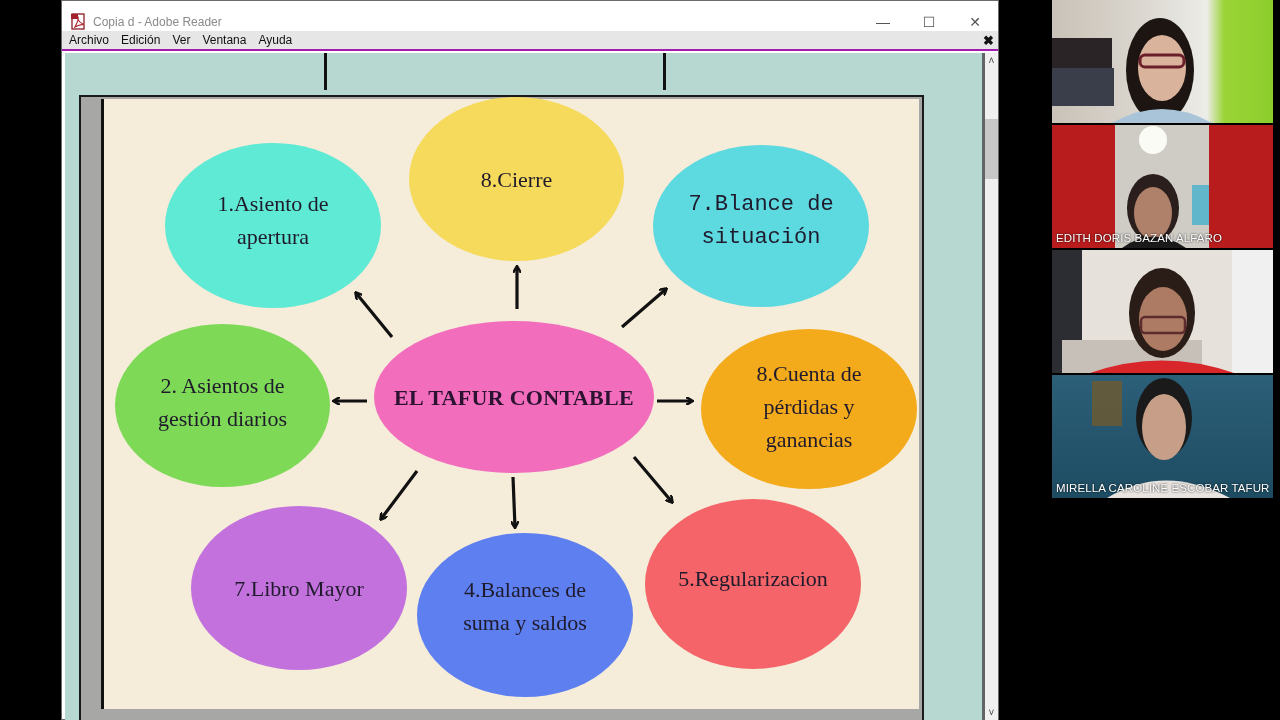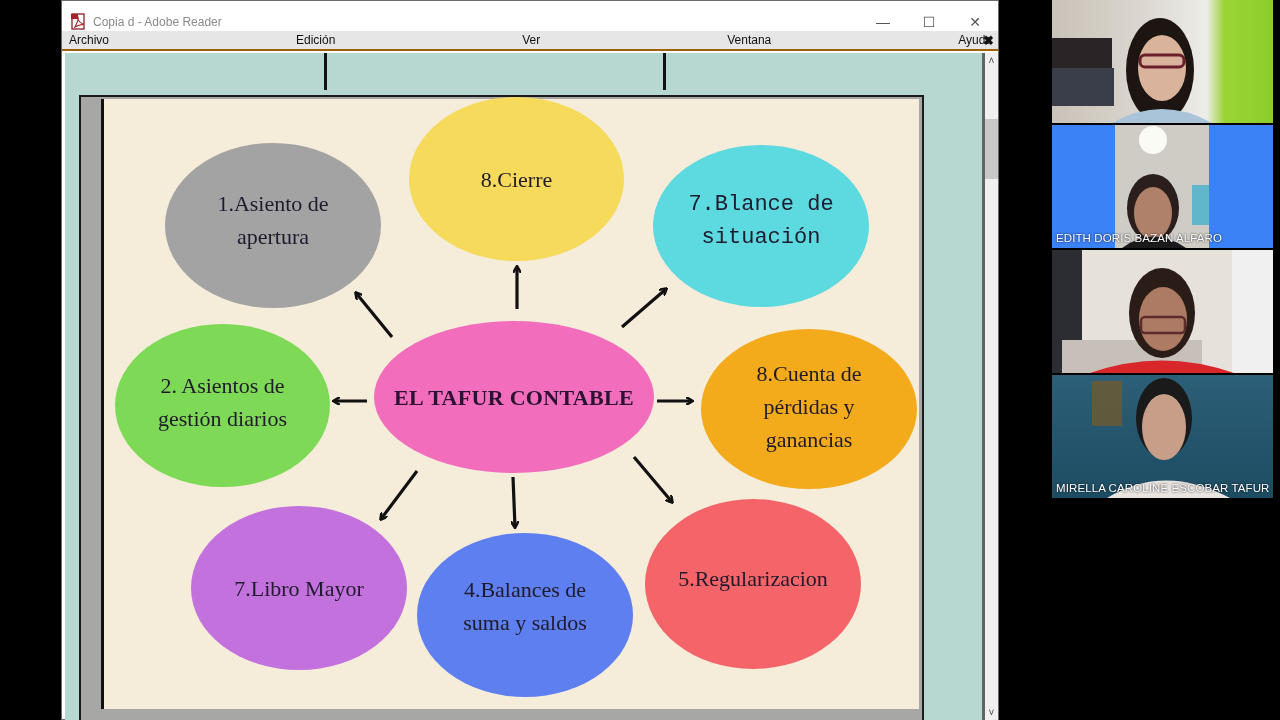--- a/index.html
+++ b/index.html
@@ -7,21 +7,21 @@
   .screen { position: relative; width: 1280px; height: 720px; background: #000; }
 
   
   .window { position: absolute; left: 61px; top: 0; width: 938px; height: 720px; background: #fff; border: 1px solid #6b6b6b; }
   .titlebar { position: absolute; left: 0; top: 0; width: 100%; height: 30px; background: #fff; display: flex; align-items: center; margin-top: 6px; }
   .app-icon { width: 18px; height: 18px; margin-left: 8px; position: relative; }
   .title-text { margin-left: 5px; font-size: 12px; color: #8a8a8a; }
   .win-controls { position: absolute; right: 0; top: 0; height: 30px; display: flex; }
   .win-btn { width: 46px; height: 30px; display: flex; align-items: center; justify-content: center; color: #555; font-size: 14px; }
 
-  .menubar { position: absolute; left: 0; top: 30px; width: 100%; height: 20px; background: #e6e6e6; display: flex; align-items: center; border-bottom: 2px solid #a16207; justify-content: space-between; }
+  .menubar { position: absolute; left: 0; top: 30px; width: 100%; height: 20px; background: #e6e6e6; display: flex; align-items: center; border-bottom: 2px solid #a21caf; }
   .menu-item { font-size: 12px; color: #111; padding: 0 6px; line-height: 20px; }
   .menu-item:first-child { padding-left: 7px; }
   .menu-close { position: absolute; right: 4px; top: 2px; font-size: 13px; font-weight: bold; color: #111; }
 
   .viewport { position: absolute; left: 3px; top: 52px; width: 917px; height: 668px; background: #b7d7d1; overflow: hidden; }
   .vscroll { position: absolute; left: 920px; top: 52px; width: 16px; height: 668px; background: #f0f0f0; border-left: 3px solid #5f6466; }
   .scroll-up, .scroll-down { position: absolute; left: 0; width: 13px; height: 16px; font-size: 10px; color: #444; text-align: center; line-height: 16px; }
   .scroll-up { top: 0; }
   .scroll-down { bottom: 0; }
   .scroll-thumb { position: absolute; left: 0; top: 66px; width: 13px; height: 60px; background: #c8c8c8; }
@@ -98,21 +98,21 @@
                 <line x1="413" y1="210" x2="413" y2="168"></line>
                 <line x1="518" y1="228" x2="562" y2="190"></line>
                 <line x1="263" y1="302" x2="230" y2="302"></line>
                 <line x1="553" y1="302" x2="588" y2="302"></line>
                 <line x1="313" y1="372" x2="277" y2="420"></line>
                 <line x1="409" y1="378" x2="411" y2="428"></line>
                 <line x1="530" y1="358" x2="568" y2="403"></line>
               </g>
             </svg>
 
-            <div class="node" style="left:61px;top:44px;width:216px;height:165px;background:#a3a3a3;padding-bottom:12px;">1.Asiento de
+            <div class="node" style="left:61px;top:44px;width:216px;height:165px;background:#5eead4;padding-bottom:12px;">1.Asiento de
 apertura</div>
             <div class="node" style="left:305px;top:-2px;width:215px;height:164px;background:#f5da5b;">8.Cierre</div>
             <div class="node" style="left:549px;top:46px;width:216px;height:162px;background:#5dd9e0;padding-bottom:10px;font-family:Liberation Mono, monospace;">7.Blance de
 situación</div>
             <div class="node" style="left:11px;top:225px;width:215px;height:163px;background:#7ed957;padding-bottom:8px;">2. Asientos de
 gestión diarios</div>
             <div class="node center" style="left:270px;top:222px;width:280px;height:152px;background:#f26ebd;">EL TAFUR CONTABLE</div>
             <div class="node" style="left:597px;top:230px;width:216px;height:160px;background:#f3ab1c;padding-bottom:6px;">8.Cuenta de
 pérdidas y
 ganancias</div>
@@ -137,21 +137,21 @@
       <svg width="221" height="123">
         <rect x="0" y="38" width="60" height="40" fill="#2b2426"></rect>
         <rect x="0" y="68" width="62" height="38" fill="#3a3d4a"></rect>
         <ellipse cx="108" cy="70" rx="34" ry="52" fill="#1c1512"></ellipse>
         <ellipse cx="110" cy="68" rx="24" ry="33" fill="#d9b39b"></ellipse>
         <rect x="88" y="55" width="44" height="12" rx="5" fill="none" stroke="#6b1f2b" stroke-width="3"></rect>
         <path d="M60 123 Q110 95 160 123Z" fill="#a9c4d9"></path>
       </svg>
       <span class="tile-name"></span>
     </div>
-    <div class="tile" style="top:125px;background:#3b82f6;">
+    <div class="tile" style="top:125px;background:#b91c1c;">
       <svg width="221" height="123">
         <rect x="63" y="0" width="94" height="123" fill="#cfccc6"></rect>
         <circle cx="101" cy="15" r="14" fill="#fbfbf5"></circle>
         <rect x="140" y="60" width="17" height="40" fill="#61b6cb"></rect>
         <ellipse cx="101" cy="83" rx="26" ry="34" fill="#2a1f1d"></ellipse>
         <ellipse cx="101" cy="88" rx="19" ry="26" fill="#b0816a"></ellipse>
         <path d="M70 123 Q101 100 134 123Z" fill="#1a1a1a"></path>
       </svg>
       <span class="tile-name">EDITH DORIS BAZAN ALFARO</span>
     </div>

